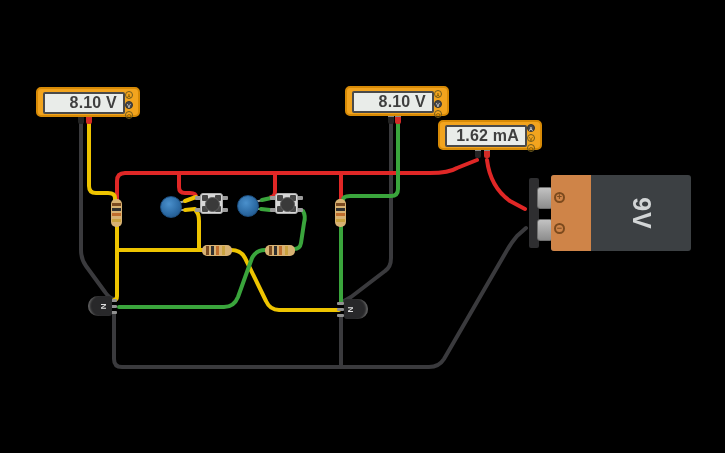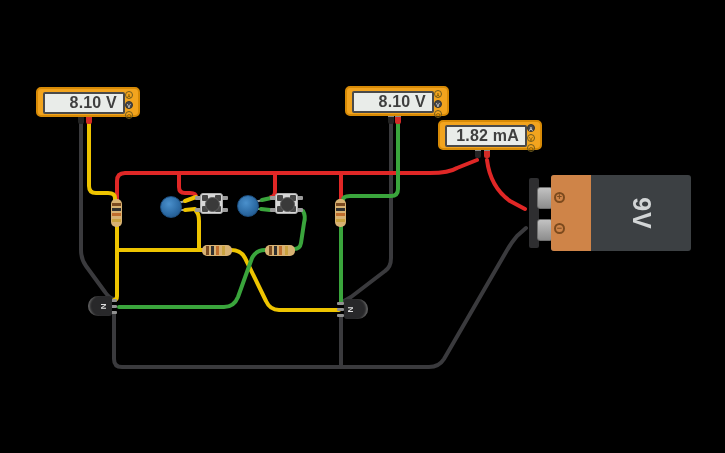--- a/index.html
+++ b/index.html
@@ -128,21 +128,21 @@
       <div class="mbtn selected"><span>V</span></div>
       <div class="mbtn"><span>Ω</span></div>
     </div>
   </div>
 
   <div class="comp pin pin-black" style="left:475px;top:148px;"></div>
   <div class="comp pin pin-red" style="left:484px;top:148px;"></div>
 
   <div class="comp meter" style="left:438px;top:120px;width:104px;height:30px;">
     <div class="mdisp">
-      <span class="mreading">1.82 mA</span>
+      <span class="mreading">1.62 mA</span>
     </div>
     <div class="mbtns">
       <div class="mbtn selected"><span>A</span></div>
       <div class="mbtn"><span>V</span></div>
       <div class="mbtn"><span>Ω</span></div>
     </div>
   </div>
 
   <div class="comp" style="left:529px;top:175px;width:162px;height:77px;">
     <div class="bat-plate" style="position:absolute;left:0;top:3px;width:10px;height:70px;"></div>

